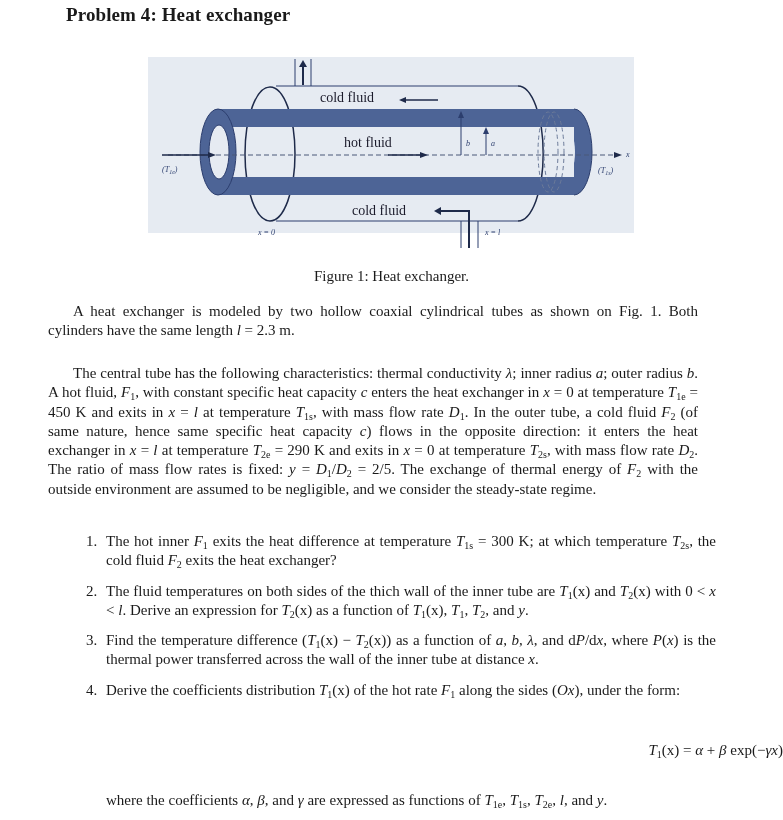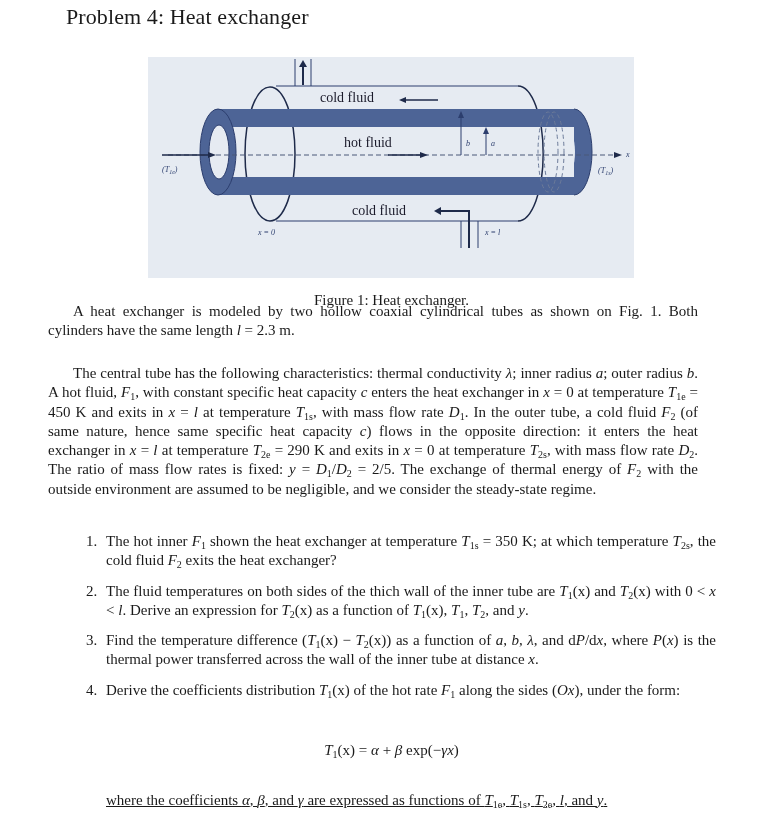--- a/index.html
+++ b/index.html
@@ -3,47 +3,47 @@
 <meta charset="utf-8">
 <style>
   html, body { margin: 0; padding: 0; background: #ffffff; }
   body {
     width: 783px; height: 820px; overflow: hidden; position: relative;
     font-family: "Liberation Serif", "DejaVu Serif", serif;
     color: #1a1a1a;
   }
   .title {
     position: absolute; left: 66px; top: 4px;
-    font-size: 22px; font-weight: normal; letter-spacing: 0.1px;
+    font-size: 19px; font-weight: bold; letter-spacing: 0.1px;
   }
   .figure {
-    position: absolute; left: 148px; top: 57px; width: 486px; height: 221px;
+    position: absolute; left: 148px; top: 57px; width: 486px; height: 176px;
     background: #e6ebf2;
   }
   .figure svg { position: absolute; left: 0; top: 0; }
   .caption {
     position: absolute; left: 0; width: 783px; top: 268px;
-    text-align: center; font-size: 15px; margin-top: 24px;
+    text-align: center; font-size: 15px;
   }
   .para {
     position: absolute; left: 48px; width: 650px;
     font-size: 15px; line-height: 19.3px; text-align: justify;
   }
   .para .indent { display: inline-block; width: 25px; }
   i { font-style: italic; }
   sub { font-size: 10px; vertical-align: -3px; line-height: 0; }
   .list { position: absolute; left: 86px; width: 630px; font-size: 15px; line-height: 19.3px; }
   .item { position: relative; padding-left: 20px; text-align: justify; }
   .item .num { position: absolute; left: 0; top: 0; }
   .equation {
     position: absolute; left: 0; width: 783px; top: 742px;
-    text-align: center; font-size: 15px;
+    text-align: right; font-size: 15px;
   }
   .after {
-    position: absolute; left: 106px; top: 792px; font-size: 15px; text-decoration: underline;
+    position: absolute; left: 106px; top: 792px; font-size: 15px;
   }
 </style>
 </head>
 <body>
 
 <div class="title">Problem 4: Heat exchanger</div>
 
 <div class="figure">
   <svg width="486" height="191" viewBox="0 0 486 191">
 
@@ -110,21 +110,21 @@
 
 <div class="caption">Figure 1: Heat exchanger.</div>
 
 <div class="para" style="top:302px;"><span class="indent"></span><span>A heat exchanger is modeled by two hollow coaxial cylindrical tubes as shown on Fig. 1. Both cylinders have the same length </span><i>l</i><span> = 2.3 m.</span></div>
 
 <div class="para" style="top:364px;"><span class="indent"></span><span>The central tube has the following characteristics: thermal conductivity </span><i>λ</i><span>; inner radius </span><i>a</i><span>; outer radius </span><i>b</i><span>. A hot fluid, </span><i>F</i><sub>1</sub><span>, with constant specific heat capacity </span><i>c</i><span> enters the heat exchanger in </span><i>x</i><span> = 0 at temperature </span><i>T</i><sub>1e</sub><span> = 450 K and exits in </span><i>x</i><span> = </span><i>l</i><span> at temperature </span><i>T</i><sub>1s</sub><span>, with mass flow rate </span><i>D</i><sub>1</sub><span>. In the outer tube, a cold fluid </span><i>F</i><sub>2</sub><span> (of same nature, hence same specific heat capacity </span><i>c</i><span>) flows in the opposite direction: it enters the heat exchanger in </span><i>x</i><span> = </span><i>l</i><span> at temperature </span><i>T</i><sub>2e</sub><span> = 290 K and exits in </span><i>x</i><span> = 0 at temperature </span><i>T</i><sub>2s</sub><span>, with mass flow rate </span><i>D</i><sub>2</sub><span>. The ratio of mass flow rates is fixed: </span><i>y</i><span> = </span><i>D</i><sub>1</sub><span>/</span><i>D</i><sub>2</sub><span> = 2/5. The exchange of thermal energy of </span><i>F</i><sub>2</sub><span> with the outside environment are assumed to be negligible, and we consider the steady-state regime.</span></div>
 
 <div class="list" style="top:532px;">
   <div class="item">
     <span class="num">1.</span>
-    <span>The hot inner </span><i>F</i><sub>1</sub><span> shown the heat exchanger at temperature </span><i>T</i><sub>1s</sub><span> = 350 K; at which temperature </span><i>T</i><sub>2s</sub><span>, the cold fluid </span><i>F</i><sub>2</sub><span> exits the heat exchanger?</span>
+    <span>The hot inner </span><i>F</i><sub>1</sub><span> exits the heat difference at temperature </span><i>T</i><sub>1s</sub><span> = 300 K; at which temperature </span><i>T</i><sub>2s</sub><span>, the cold fluid </span><i>F</i><sub>2</sub><span> exits the heat exchanger?</span>
   </div>
   <div class="item" style="margin-top:11px;">
     <span class="num">2.</span>
     <span>The fluid temperatures on both sides of the thich wall of the inner tube are </span><i>T</i><sub>1</sub><span>(x)</span><span> and </span><i>T</i><sub>2</sub><span>(x)</span><span> with 0 &lt; </span><i>x</i><span> &lt; </span><i>l</i><span>. Derive an expression for </span><i>T</i><sub>2</sub><span>(x)</span><span> as a function of </span><i>T</i><sub>1</sub><span>(x)</span><span>, </span><i>T</i><sub>1</sub><span>, </span><i>T</i><sub>2</sub><span>, and </span><i>y</i><span>.</span>
   </div>
   <div class="item" style="margin-top:11px;">
     <span class="num">3.</span>
     <span>Find the temperature difference (</span><i>T</i><sub>1</sub><span>(x)</span><span> − </span><i>T</i><sub>2</sub><span>(x)</span><span>) as a function of </span><i>a</i><span>, </span><i>b</i><span>, </span><i>λ</i><span>, and d</span><i>P</i><span>/d</span><i>x</i><span>, where </span><i>P</i><span>(</span><i>x</i><span>) is the thermal power transferred across the wall of the inner tube at distance </span><i>x</i><span>.</span>
   </div>
   <div class="item" style="margin-top:11px;">

